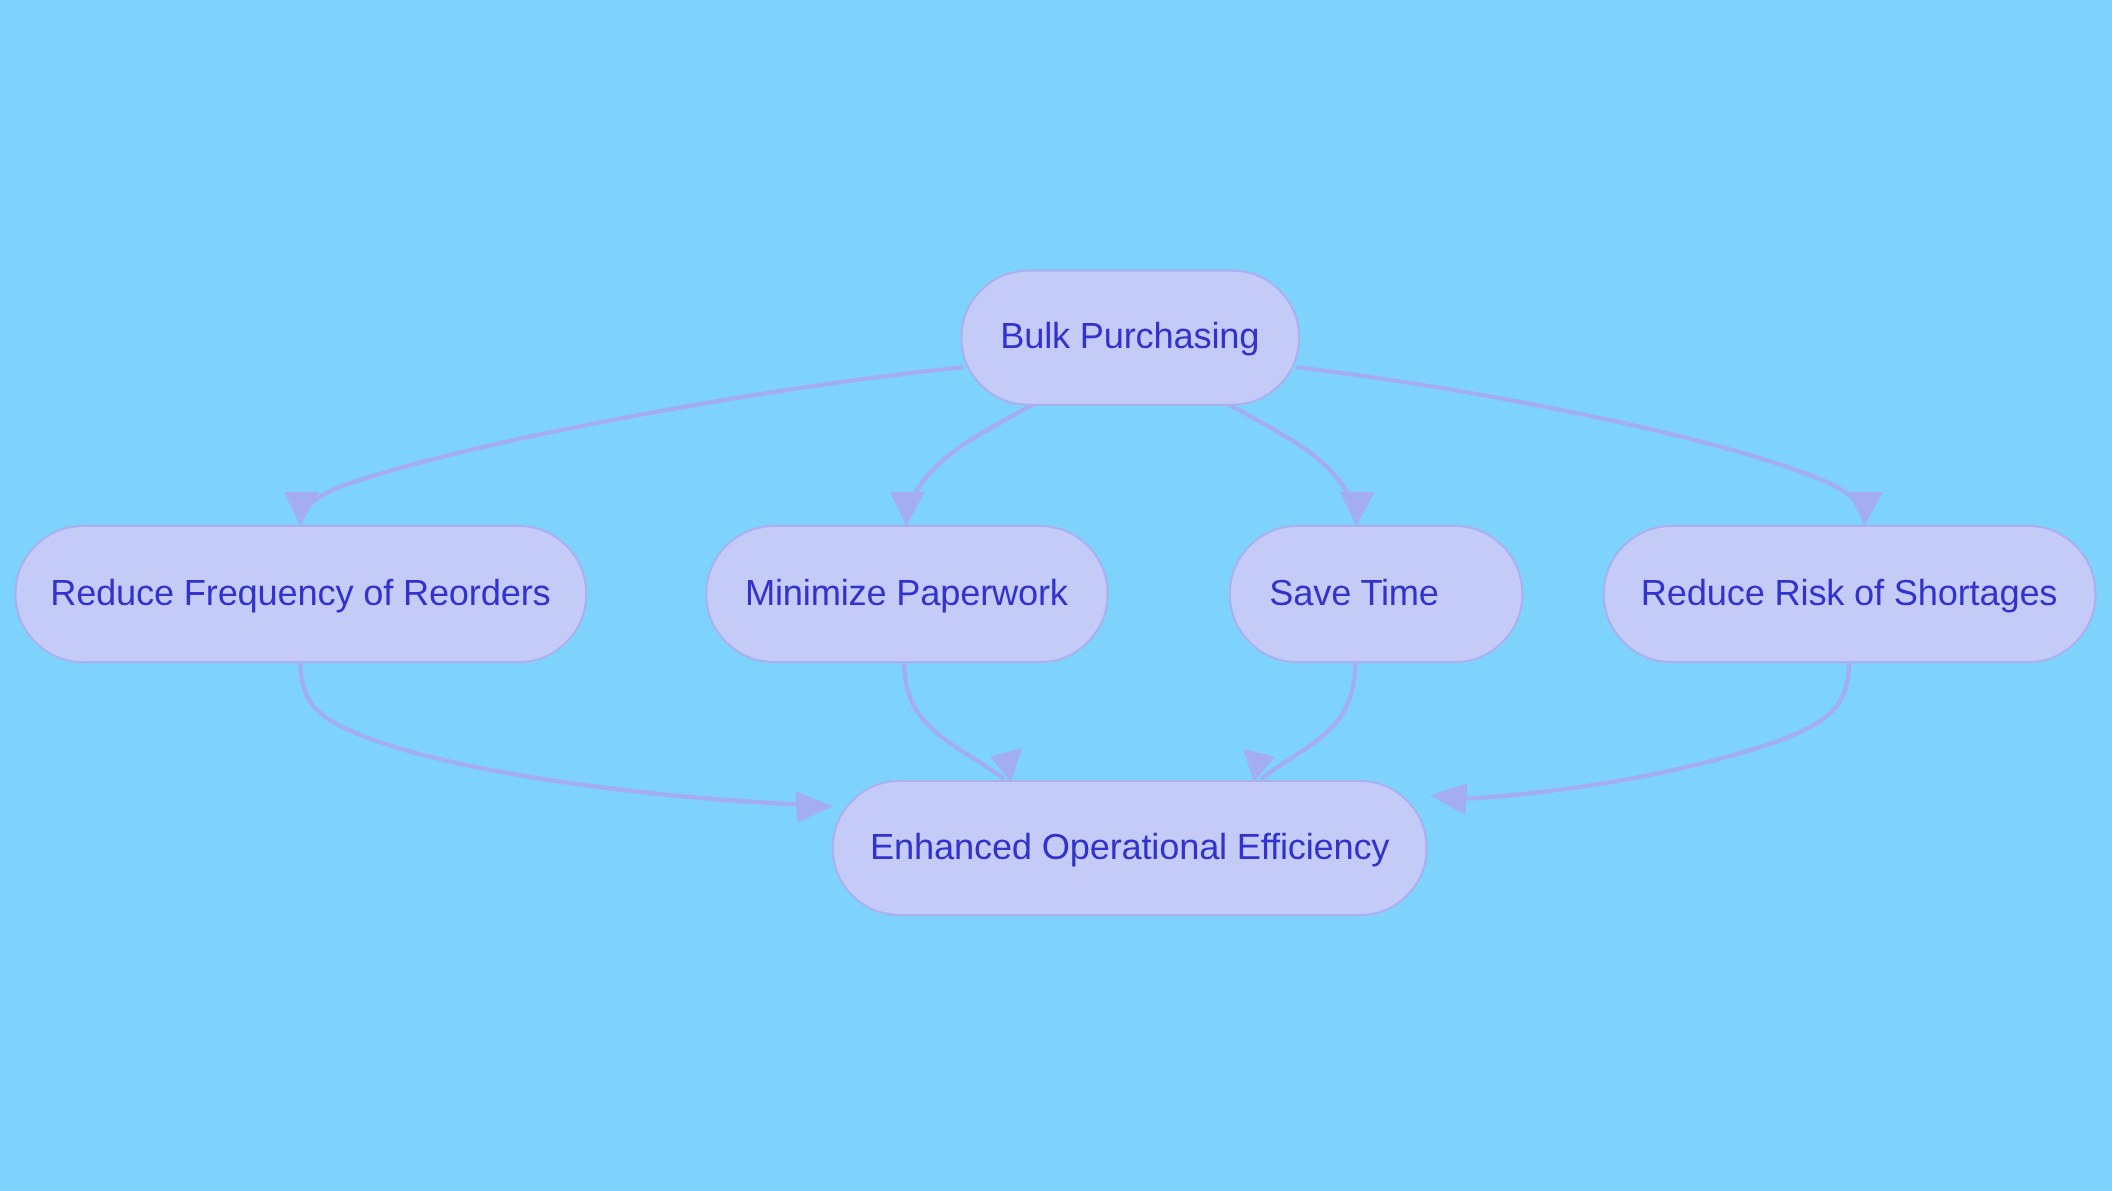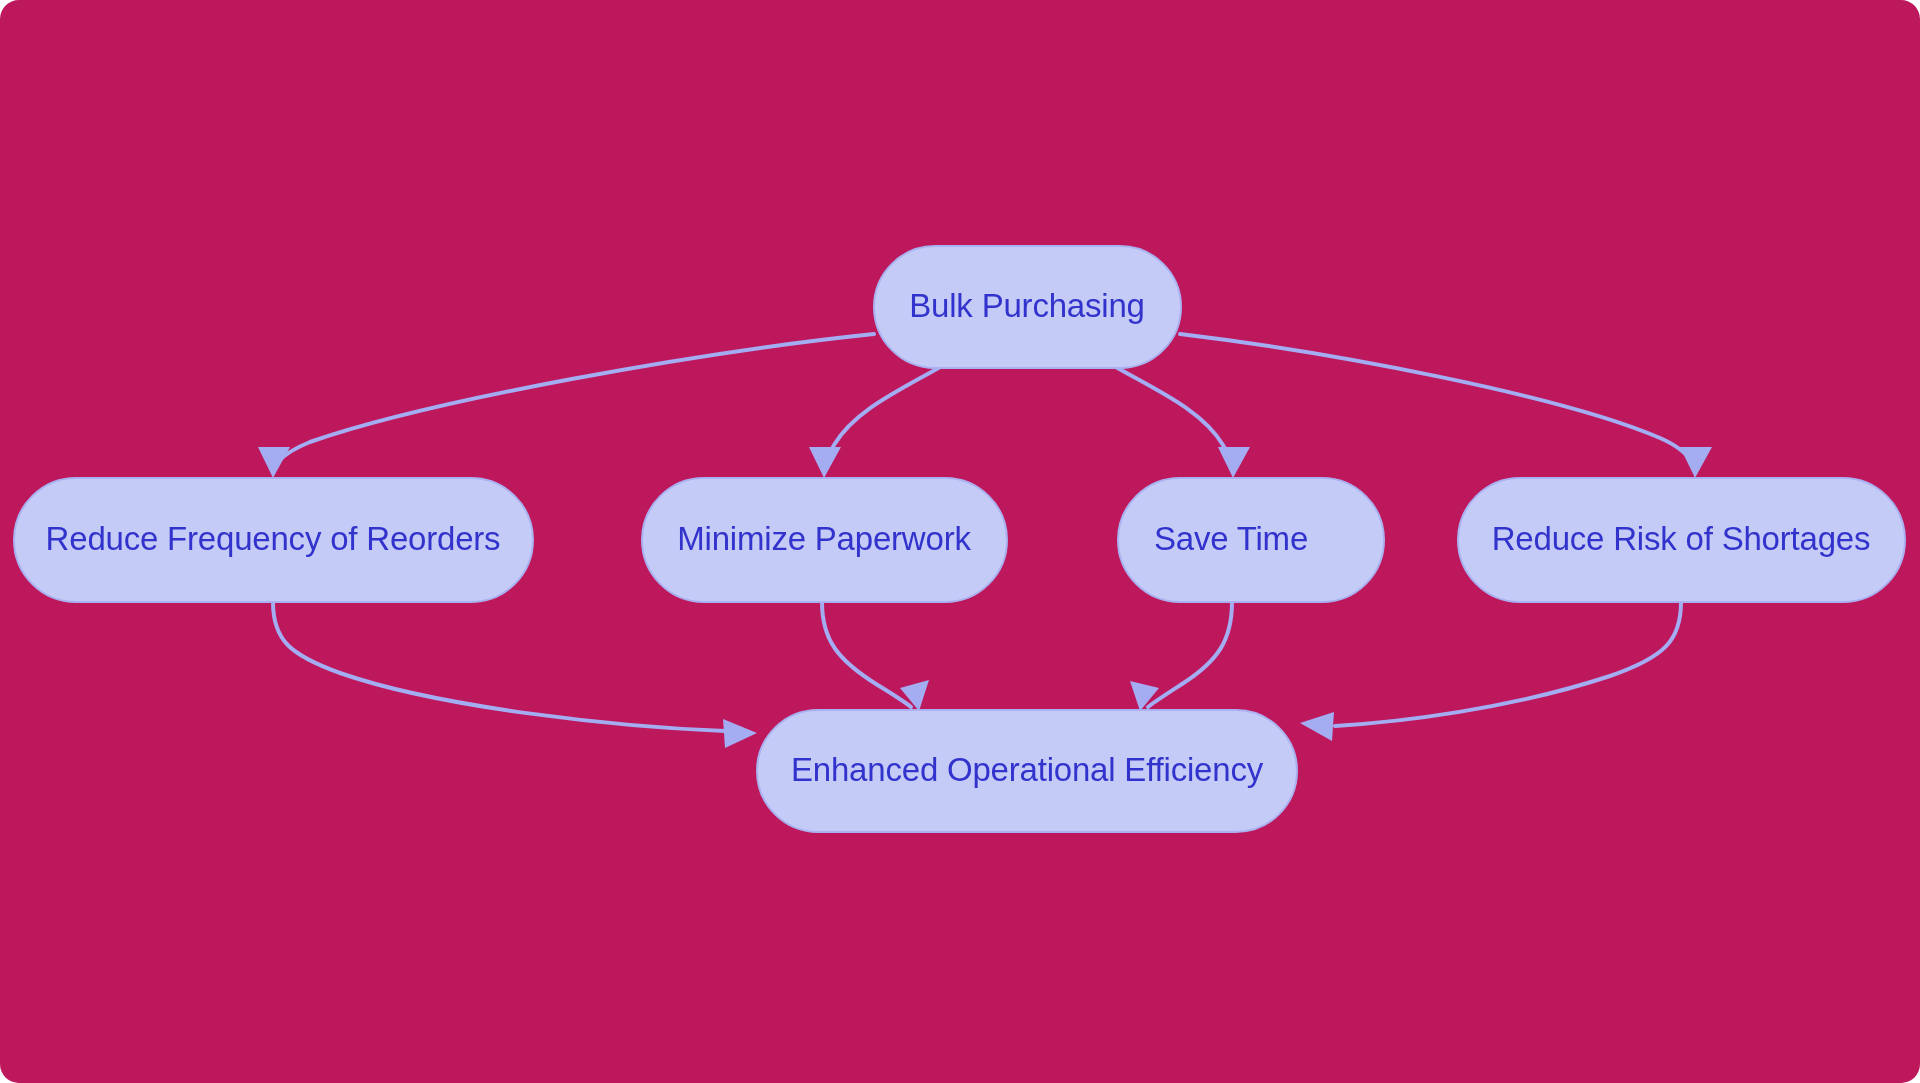--- a/index.html
+++ b/index.html
@@ -11,22 +11,21 @@
   body {
     width: 1920px;
     height: 1083px;
     overflow: hidden;
     font-family: "Liberation Sans", sans-serif;
   }
   #flowchart-root {
     position: relative;
     width: 1920px;
     height: 1083px;
-    background: #be185d;
-    border-radius: 19px;
+    background: #7dd3fc;
   }
   svg#flow-svg {
     display: block;
     width: 1920px;
     height: 1083px;
   }
   .node-shape {
     fill: #c5cbf7;
     stroke: #a9b1f0;
     stroke-width: 2;

